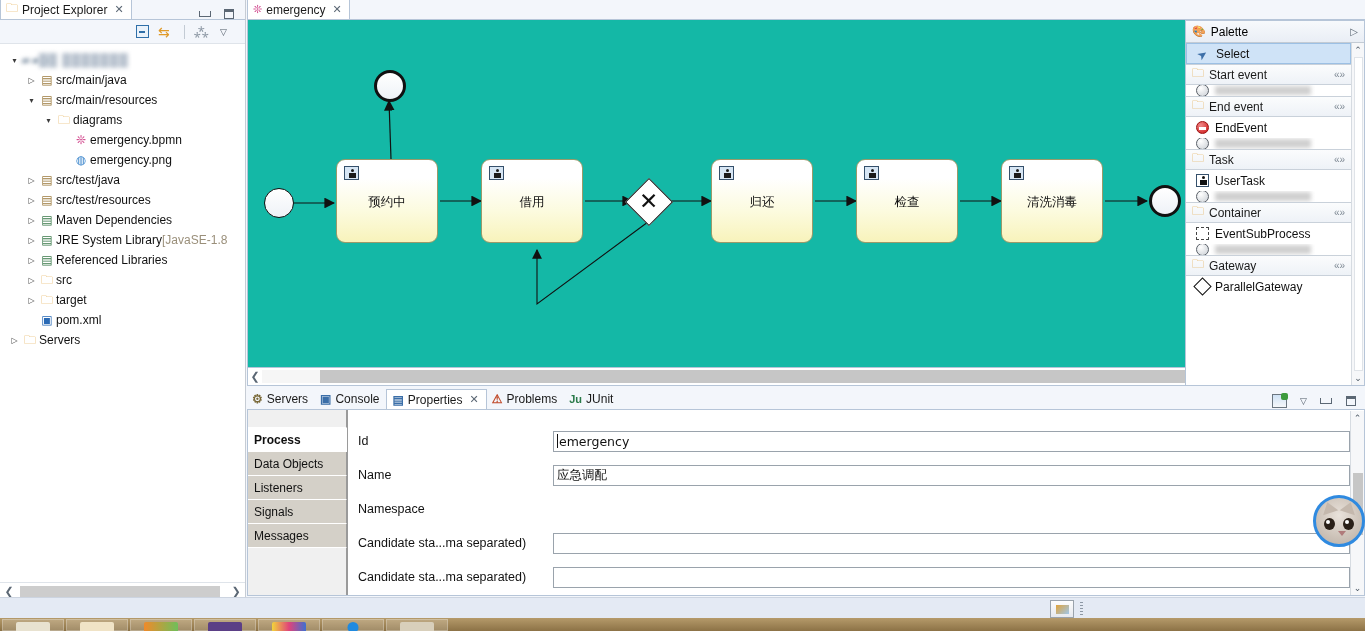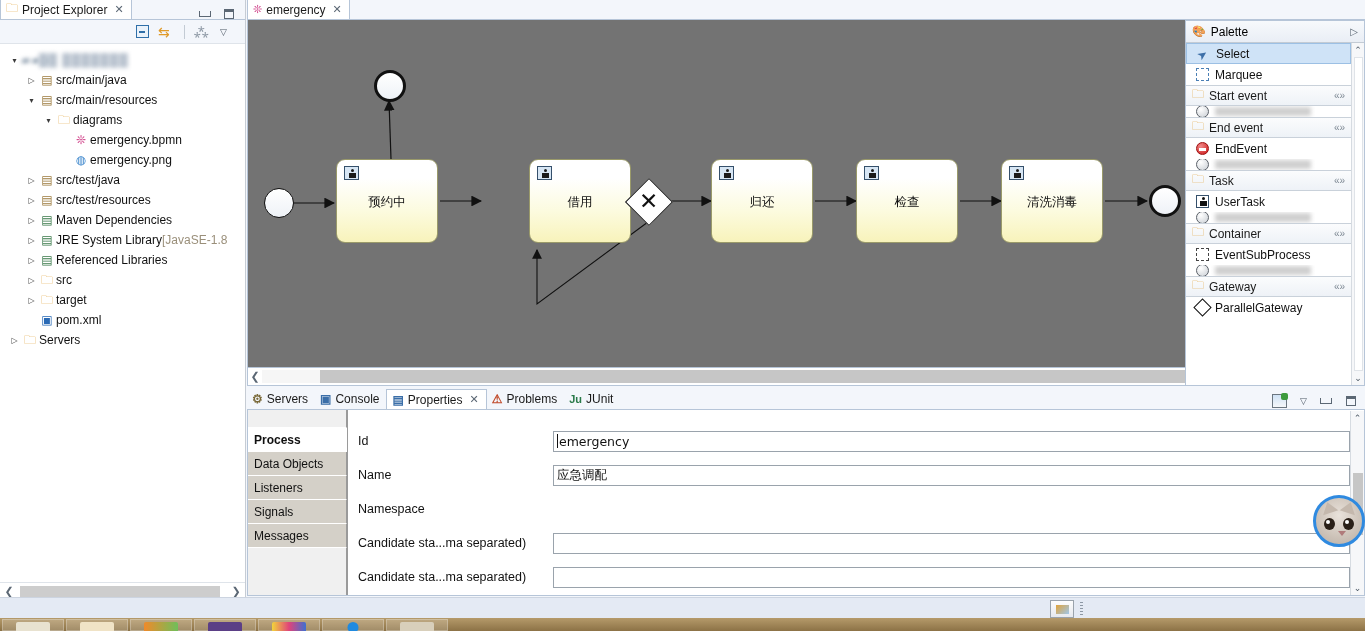--- a/index.html
+++ b/index.html
@@ -74,21 +74,21 @@
   .hs-track { flex: 1; height: 11px; background: #ffffff; position: relative; }
   .hs-thumb { position: absolute; left: 4px; top: 0; height: 11px; background: #cdcdcd; }
 
   
   #editor {
     position: absolute; left: 247px; top: 0; width: 1118px; height: 386px;
     background: #f3f6fb; display: flex; flex-direction: column;
   }
   #canvas {
     position: relative; flex: 1;
-    background: #737373; border: 1px solid #b6c5d8; border-top: none;
+    background: #14b8a6; border: 1px solid #b6c5d8; border-top: none;
     overflow: hidden;
   }
   .editor-hscroll {
     height: 18px; background: #ffffff; border: 1px solid #b6c5d8; border-top: none;
     display: flex; align-items: center;
   }
   .eh-track { flex: 1; height: 13px; position: relative; background: #f6f6f6; }
   .eh-thumb { position: absolute; left: 58px; right: 34px; top: 0; height: 13px; background: #c6c6c6; }
 
   
@@ -417,21 +417,21 @@
       </svg>
 
       <div class="ev ev-start" style="left:16px;top:168px;"></div>
 
       <div class="ev ev-end" style="left:126px;top:50px;"></div>
 
       <div class="bpmn-task" style="left:88px;top:139px;">
         <span class="task-marker"></span>
         <span class="task-label">预约中</span>
       </div>
-      <div class="bpmn-task" style="left:233px;top:139px;margin-left:48px;">
+      <div class="bpmn-task" style="left:233px;top:139px;">
         <span class="task-marker"></span>
         <span class="task-label">借用</span>
       </div>
       <div class="bpmn-task" style="left:608px;top:139px;">
         <span class="task-marker"></span>
         <span class="task-label">检查</span>
       </div>
       <div class="bpmn-task" style="left:463px;top:139px;">
         <span class="task-marker"></span>
         <span class="task-label">归还</span>
@@ -460,24 +460,20 @@
     <div class="pal-header">
       <span style="font-size:11px;">🎨</span>
       <span>Palette</span>
       <span class="pal-header-arrow">▷</span>
     </div>
     <div class="pal-body">
       <div class="pal-list" id="pal-list">
           <div class="pal-item selected">
             <span style="color: rgb(61, 111, 168); font-size: 12px; transform: rotate(-35deg); display: inline-block; width: 13px;">➤</span>
             <span>Select</span>
-          </div>
-          <div class="pal-item">
-            <span class="sq-dash" style="border-color: rgb(74, 127, 181);"></span>
-            <span>Marquee</span>
           </div>
           <div class="pal-group">
             <span class="pal-group-ico">🗀</span>
             <span>Start event</span>
             <span class="pal-group-pin">«»</span>
           </div>
           <div class="pal-item cut">
             <span class="dot-grey"></span>
             <span class="pal-blur"></span>
           </div>

